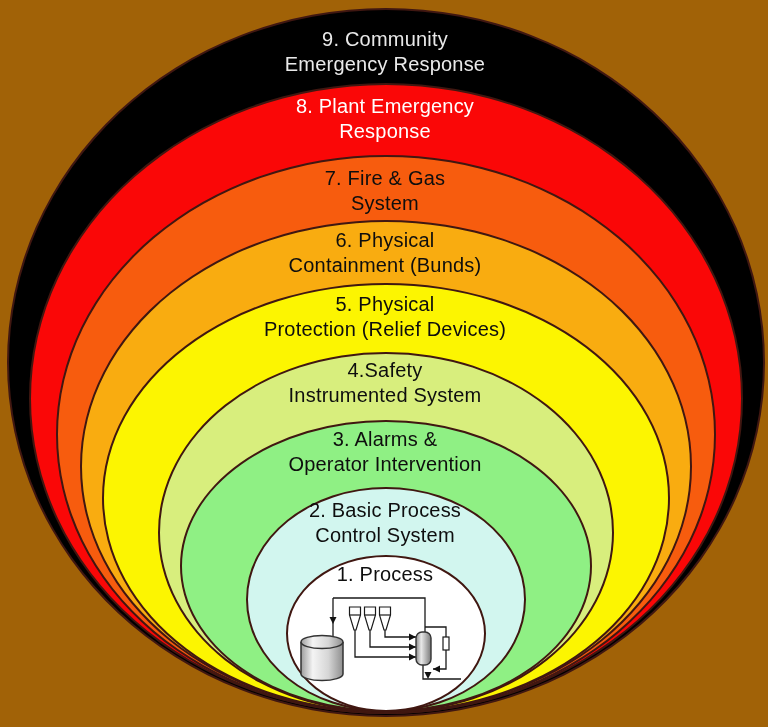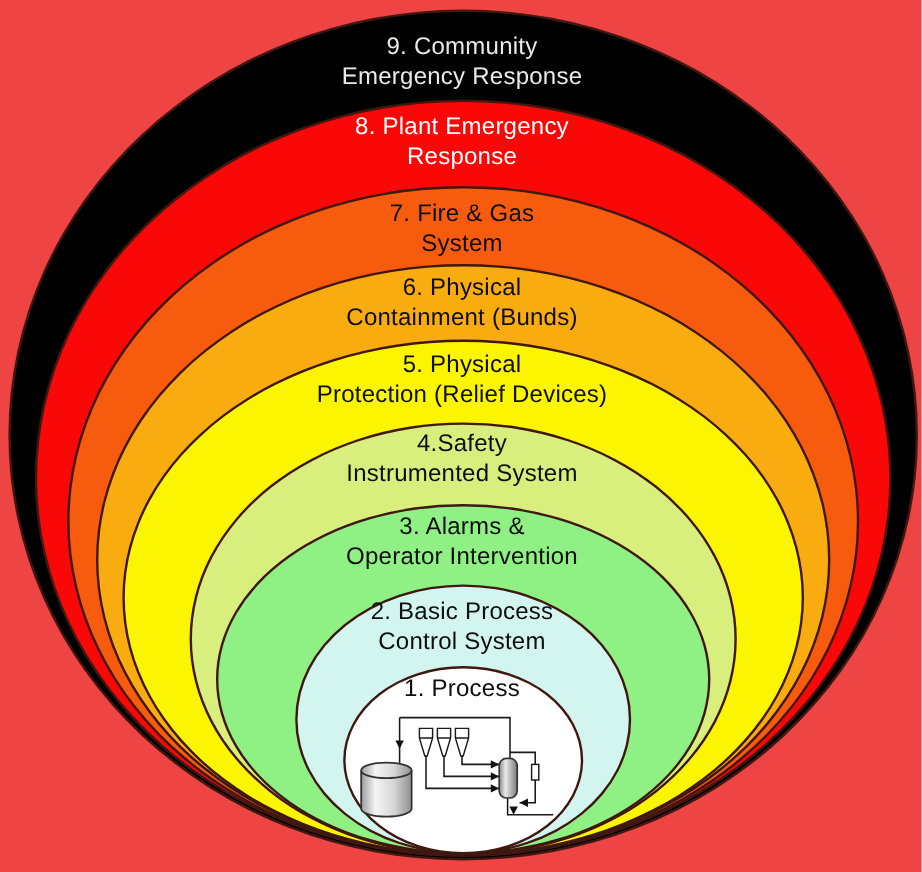--- a/index.html
+++ b/index.html
@@ -1,19 +1,19 @@
 <!DOCTYPE html>
 <html><head>
 <meta charset="utf-8">
 <style>
   html,body{margin:0;padding:0;background:#ffffff;}
   .stage{
     position:relative;
     width:768px;height:727px;
-    background:#ef4444;
+    background:#a16207;
     font-family:"Liberation Sans", sans-serif;
     overflow:hidden;
   }
   .ring{
     position:absolute;
     border-radius:50%;
     border:2px solid #401711;
     box-sizing:border-box;
   }
   .label{

